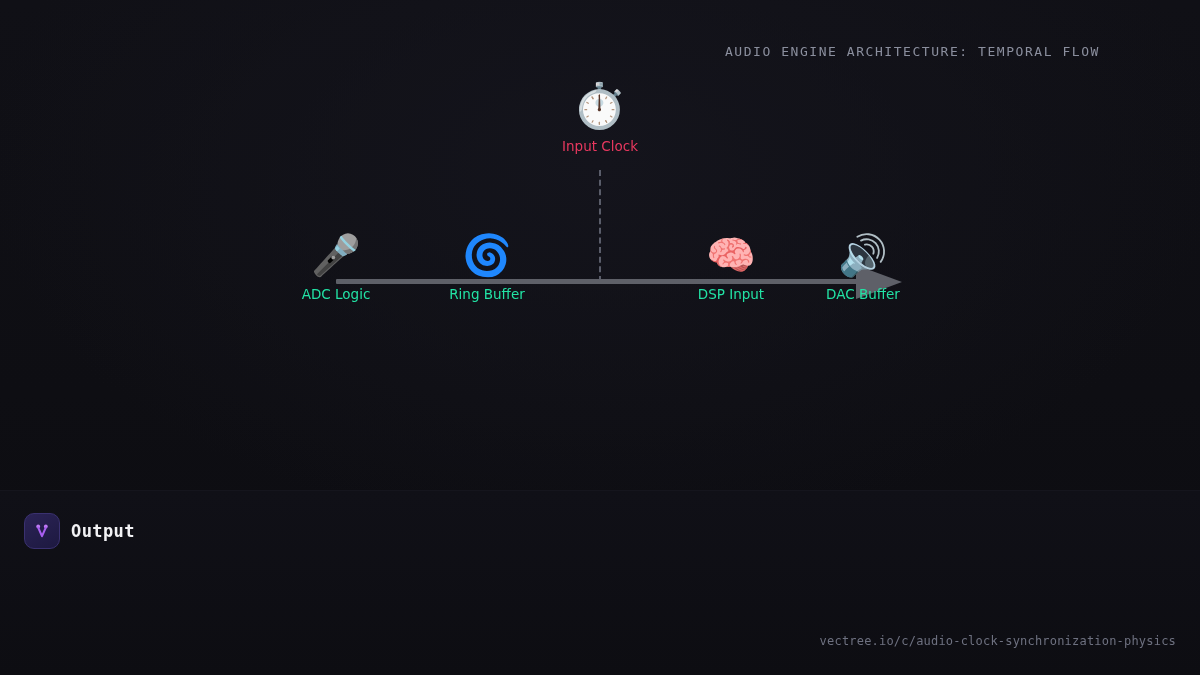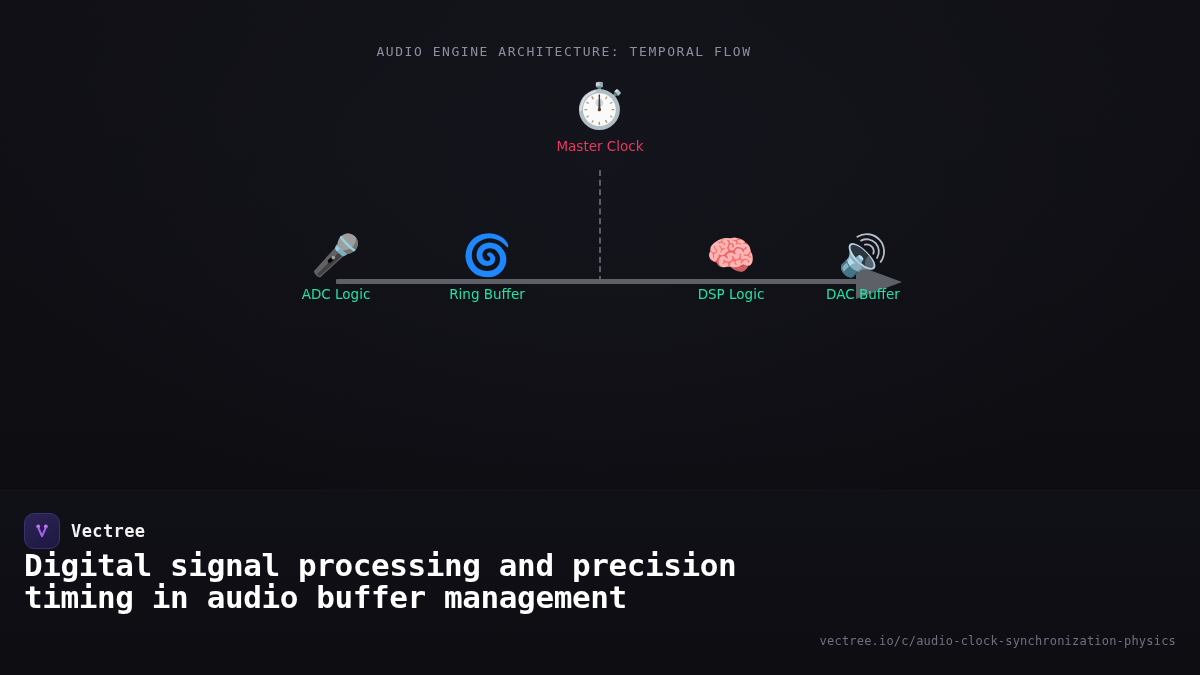--- a/index.html
+++ b/index.html
@@ -28,23 +28,23 @@
     position: absolute;
     left: 0;
     top: 0;
     width: 1200px;
     height: 490px;
   }
 
   #diagram-title {
     position: absolute;
     top: 44px;
-    left: 16px;
+    left: 4px;
     width: 1096px;
-    text-align: center;
+    text-align: right;
     font-family: "DejaVu Sans Mono", "Liberation Mono", monospace;
     font-size: 13px;
     letter-spacing: 1.55px;
     color: #8b8f9e;
     white-space: nowrap;
   }
 
   
   #clock-node {
     position: absolute;
@@ -187,62 +187,61 @@
 <body>
 
 <div id="stage">
 
   <div id="diagram">
 
     <div id="diagram-title">AUDIO ENGINE ARCHITECTURE: TEMPORAL FLOW</div>
 
     <div id="clock-node">
       <div id="clock-icon" class="node-icon">⏱️</div>
-      <div id="clock-label">Master Clock</div>
+      <div id="clock-label">Input Clock</div>
     </div>
 
     <div id="clock-dropline"></div>
 
     <div id="axis-line"></div>
     <div id="axis-arrow"></div>
 
     <div class="node" style="left:336px; top:232px;">
       <div class="node-icon">🎤</div>
       <div class="node-label">ADC Logic</div>
     </div>
 
     <div class="node" style="left:487px; top:232px;">
       <div class="node-icon">🌀</div>
       <div class="node-label">Ring Buffer</div>
     </div>
 
     <div class="node" style="left:731px; top:232px;">
       <div class="node-icon">🧠</div>
-      <div class="node-label">DSP Logic</div>
+      <div class="node-label">DSP Input</div>
     </div>
 
     <div class="node" style="left:863px; top:232px;">
       <div class="node-icon">🔊</div>
       <div class="node-label">DAC Buffer</div>
     </div>
 
   </div>
 
   <div id="footer">
 
     <div id="brand-row">
       <div id="brand-logo">
         <svg width="20" height="20" viewBox="0 0 20 20" aria-hidden="true">
           <circle cx="6.2" cy="5.4" r="1.9" fill="#c07cf5"></circle>
           <circle cx="13.8" cy="5.4" r="1.9" fill="#c07cf5"></circle>
           <path d="M6.2 6.6 L10 15.2 L13.8 6.6" stroke="#a85ef0" stroke-width="2.1" fill="none" stroke-linecap="round" stroke-linejoin="round"></path>
         </svg>
       </div>
-      <div id="brand-name">Vectree</div>
-    </div>
-
-    <div id="headline">Digital signal processing and precision timing in audio buffer management</div>
+      <div id="brand-name">Output</div>
+    </div>
+
 
     <div id="footer-url">vectree.io/c/audio-clock-synchronization-physics</div>
 
   </div>
 
 </div>
 
 </body></html>

